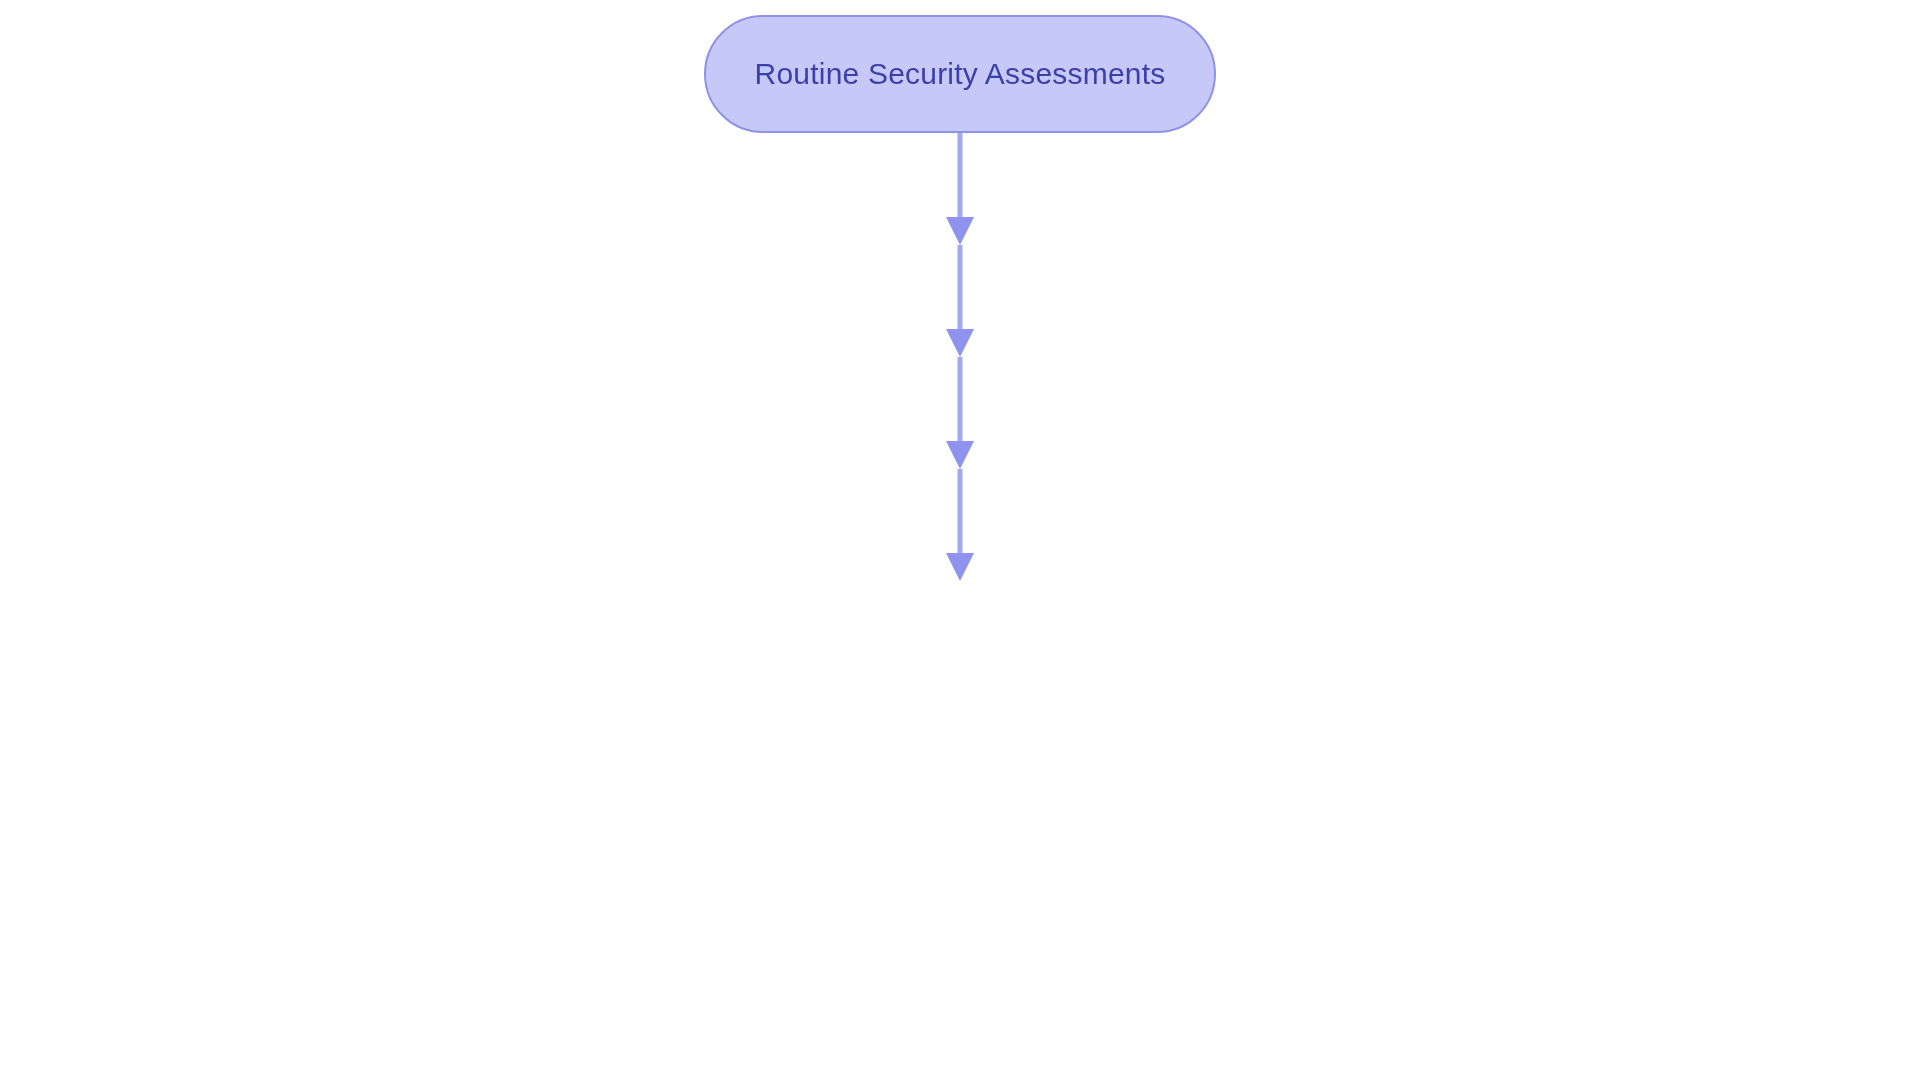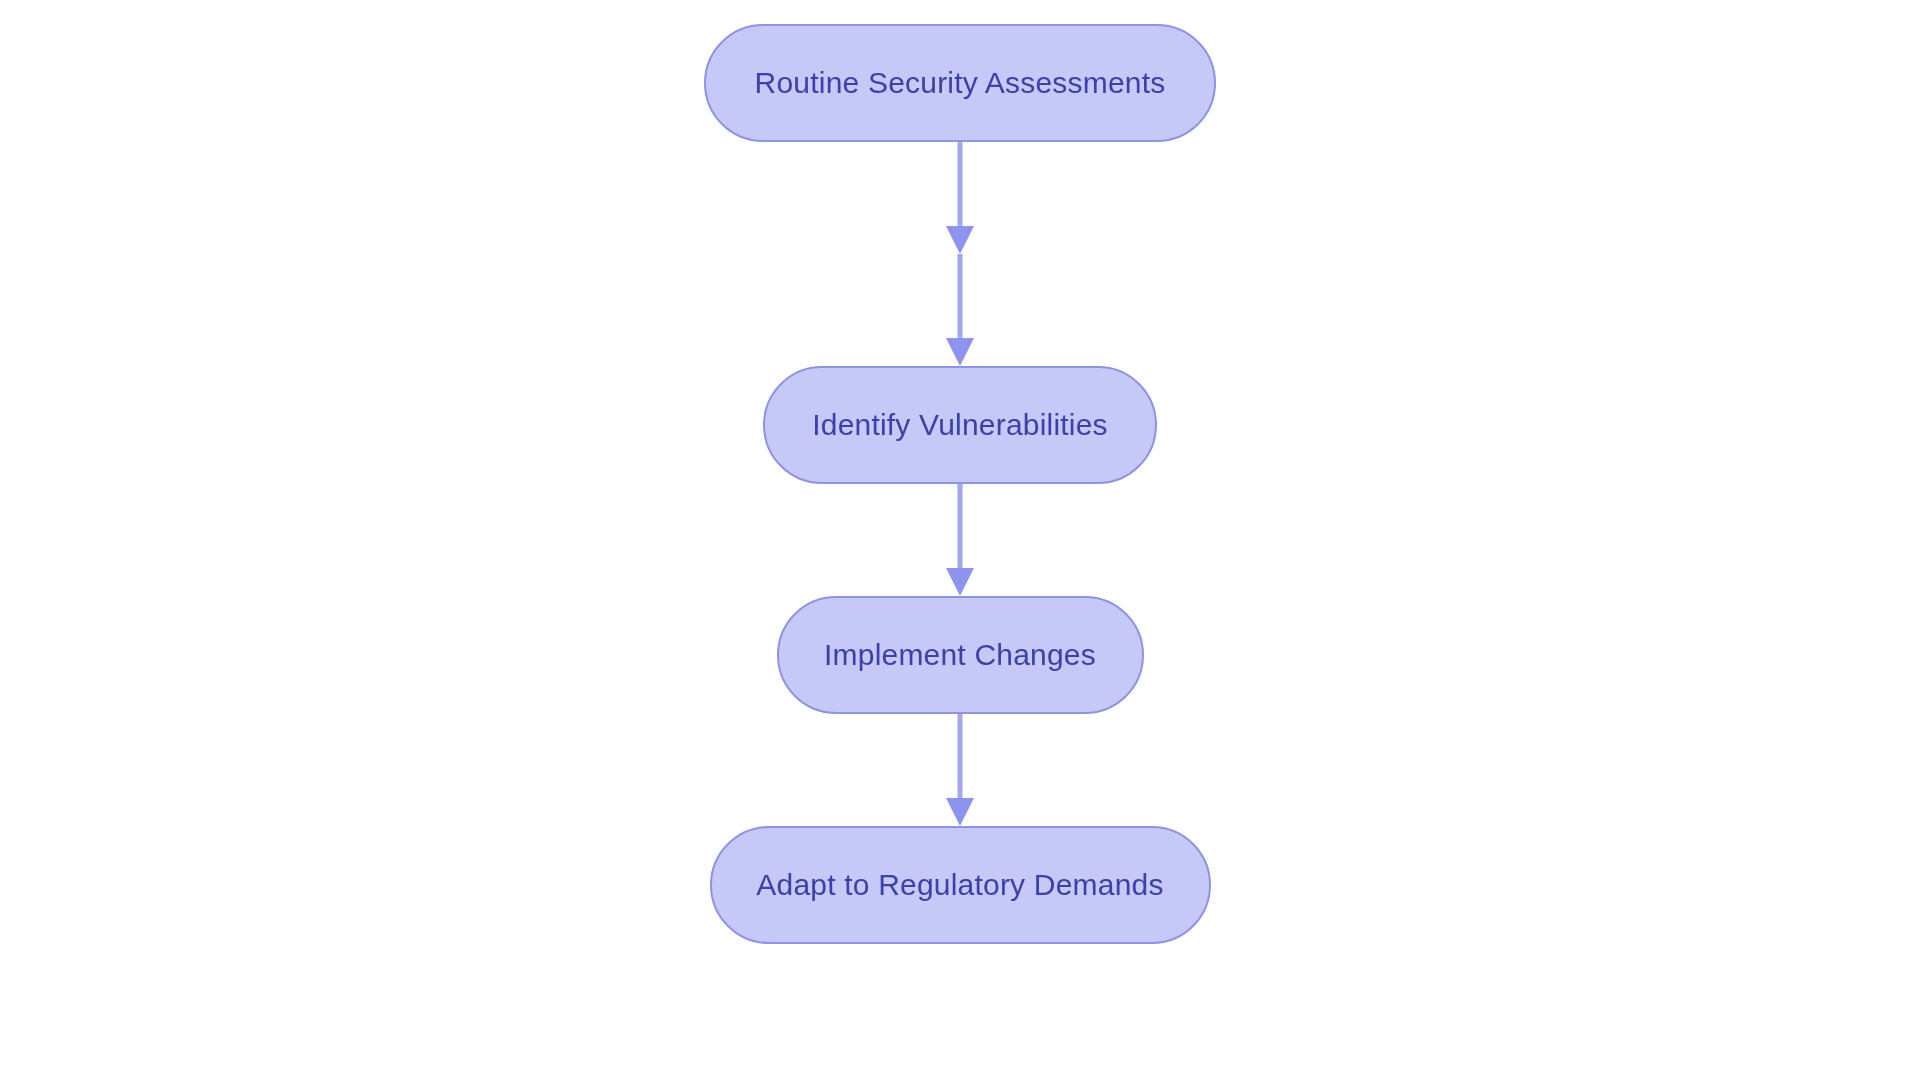--- a/index.html
+++ b/index.html
@@ -17,21 +17,21 @@
     background: var(--background);
     overflow: hidden;
     font-family: "Liberation Sans", "DejaVu Sans", sans-serif;
   }
   .canvas {
     width: 1920px;
     height: 1083px;
     display: flex;
     flex-direction: column;
     align-items: center;
-    padding-top: 24px;
+    padding-top: 15px;
   }
   .node {
     height: 118px;
     border-radius: 59px;
     background: var(--node-fill);
     border: 2px solid var(--node-border);
     display: flex;
     align-items: center;
     justify-content: center;
     flex: 0 0 auto;
@@ -75,35 +75,26 @@
     <line class="arrow-line" x1="16" y1="0" x2="16" y2="86"></line>
     <polygon class="arrow-head" points="2,84 30,84 16,112"></polygon>
   </svg>
 
 
   <svg class="arrow" width="32" height="112" viewBox="0 0 32 112" xmlns="http://www.w3.org/2000/svg">
     <line class="arrow-line" x1="16" y1="0" x2="16" y2="86"></line>
     <polygon class="arrow-head" points="2,84 30,84 16,112"></polygon>
   </svg>
 
-  <div class="node n3">
-    <span class="node-label">Identify Vulnerabilities</span>
-  </div>
 
   <svg class="arrow" width="32" height="112" viewBox="0 0 32 112" xmlns="http://www.w3.org/2000/svg">
     <line class="arrow-line" x1="16" y1="0" x2="16" y2="86"></line>
     <polygon class="arrow-head" points="2,84 30,84 16,112"></polygon>
   </svg>
 
-  <div class="node n4">
-    <span class="node-label">Implement Changes</span>
-  </div>
 
   <svg class="arrow" width="32" height="112" viewBox="0 0 32 112" xmlns="http://www.w3.org/2000/svg">
     <line class="arrow-line" x1="16" y1="0" x2="16" y2="86"></line>
     <polygon class="arrow-head" points="2,84 30,84 16,112"></polygon>
   </svg>
 
-  <div class="node n5">
-    <span class="node-label">Adapt to Regulatory Demands</span>
-  </div>
 
 </div>
 
 </body></html>

